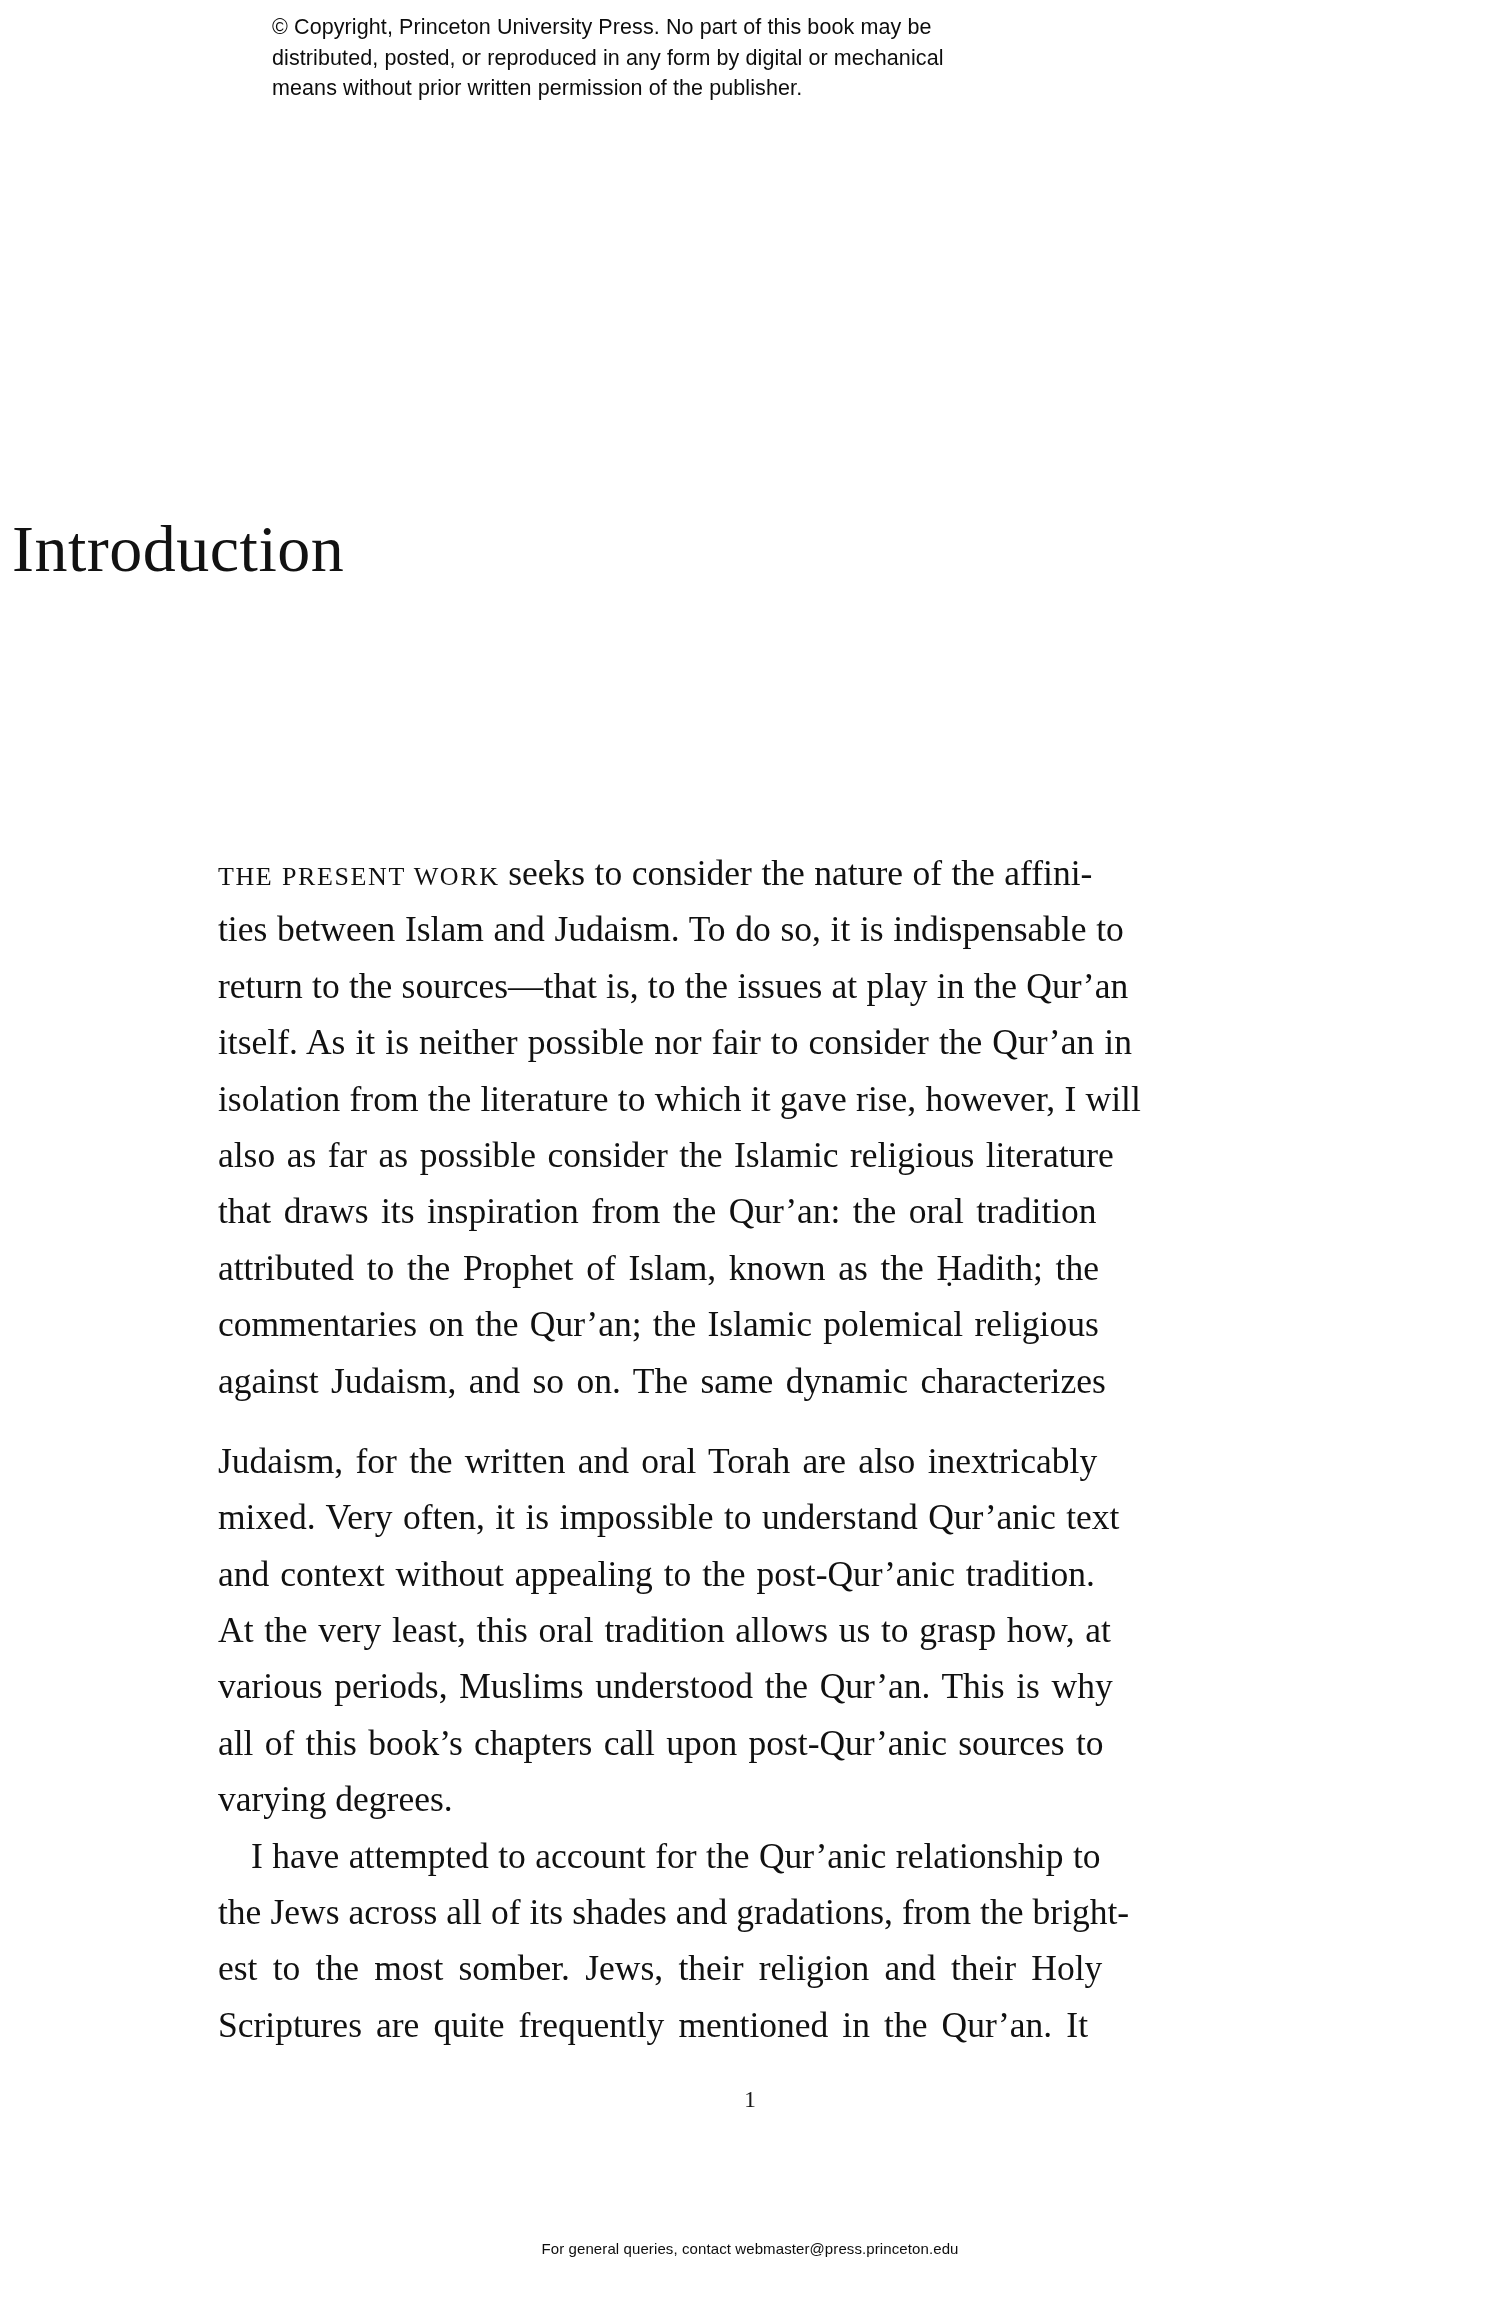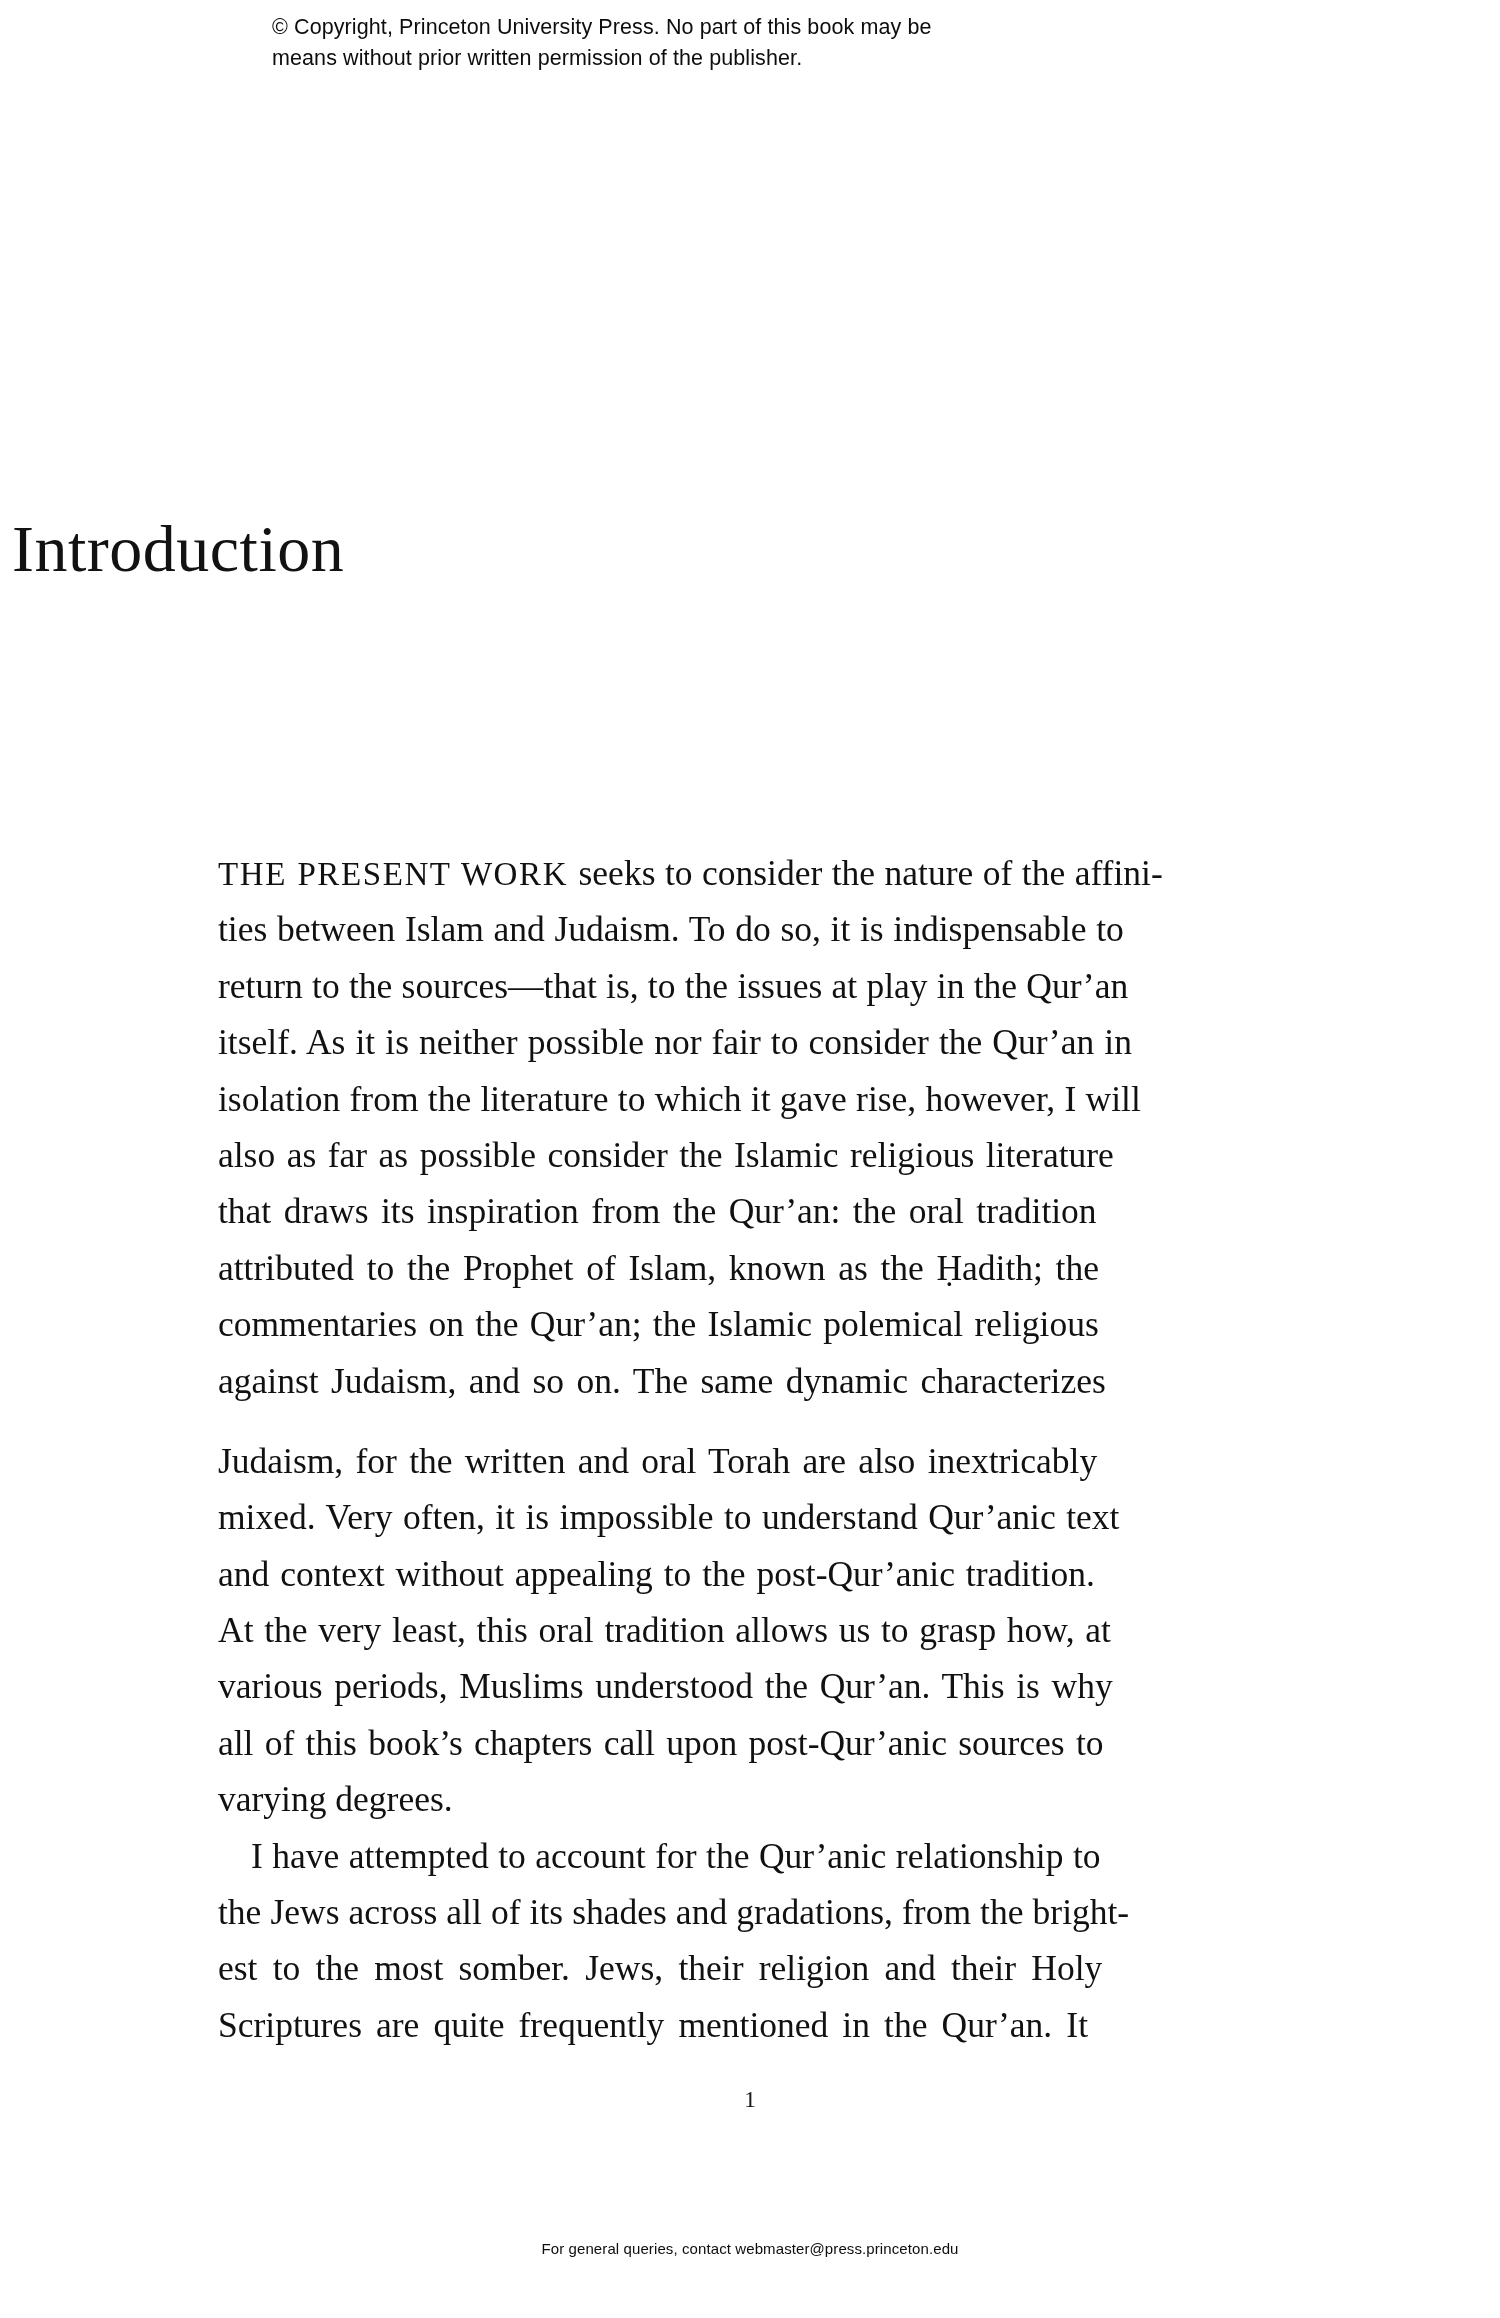--- a/index.html
+++ b/index.html
@@ -67,21 +67,21 @@
     font-kerning: normal;
   }
 
   
   .body-line.indent {
     text-indent: 0;
   }
 
   .smallcaps {
     font-variant: normal;
-    font-size: 33px;
+    font-size: 26px;
     letter-spacing: 1.6px;
   }
 
   
   .folio {
     position: absolute;
     left: 0;
     top: 2086px;
     width: 1500px;
     text-align: center;
@@ -103,20 +103,21 @@
     letter-spacing: 0.1px;
   }
 </style>
 </head>
 <body>
 
 <div class="page">
 
   <div class="copyright-notice">
     <span class="line">© Copyright, Princeton University Press. No part of this book may be</span>
+    <span class="line">distributed, posted, or reproduced in any form by digital or mechanical</span>
     <span class="line">means without prior written permission of the publisher.</span>
   </div>
 
   <h1 class="chapter-title">Introduction</h1>
 
   <div class="body-block" id="body-lines">
       <span class="body-line" style="word-spacing: 0.6px;"><span class="smallcaps">THE PRESENT WORK </span>seeks to consider the nature of the affini-</span>
       <span class="body-line" style="word-spacing: 0.8px;">ties between Islam and Judaism. To do so, it is indispensable to</span>
       <span class="body-line" style="word-spacing: 0.4px;">return to the sources—that is, to the issues at play in the Qur’an</span>
       <span class="body-line" style="word-spacing: 1.2px;">itself. As it is neither possible nor fair to consider the Qur’an in</span>

